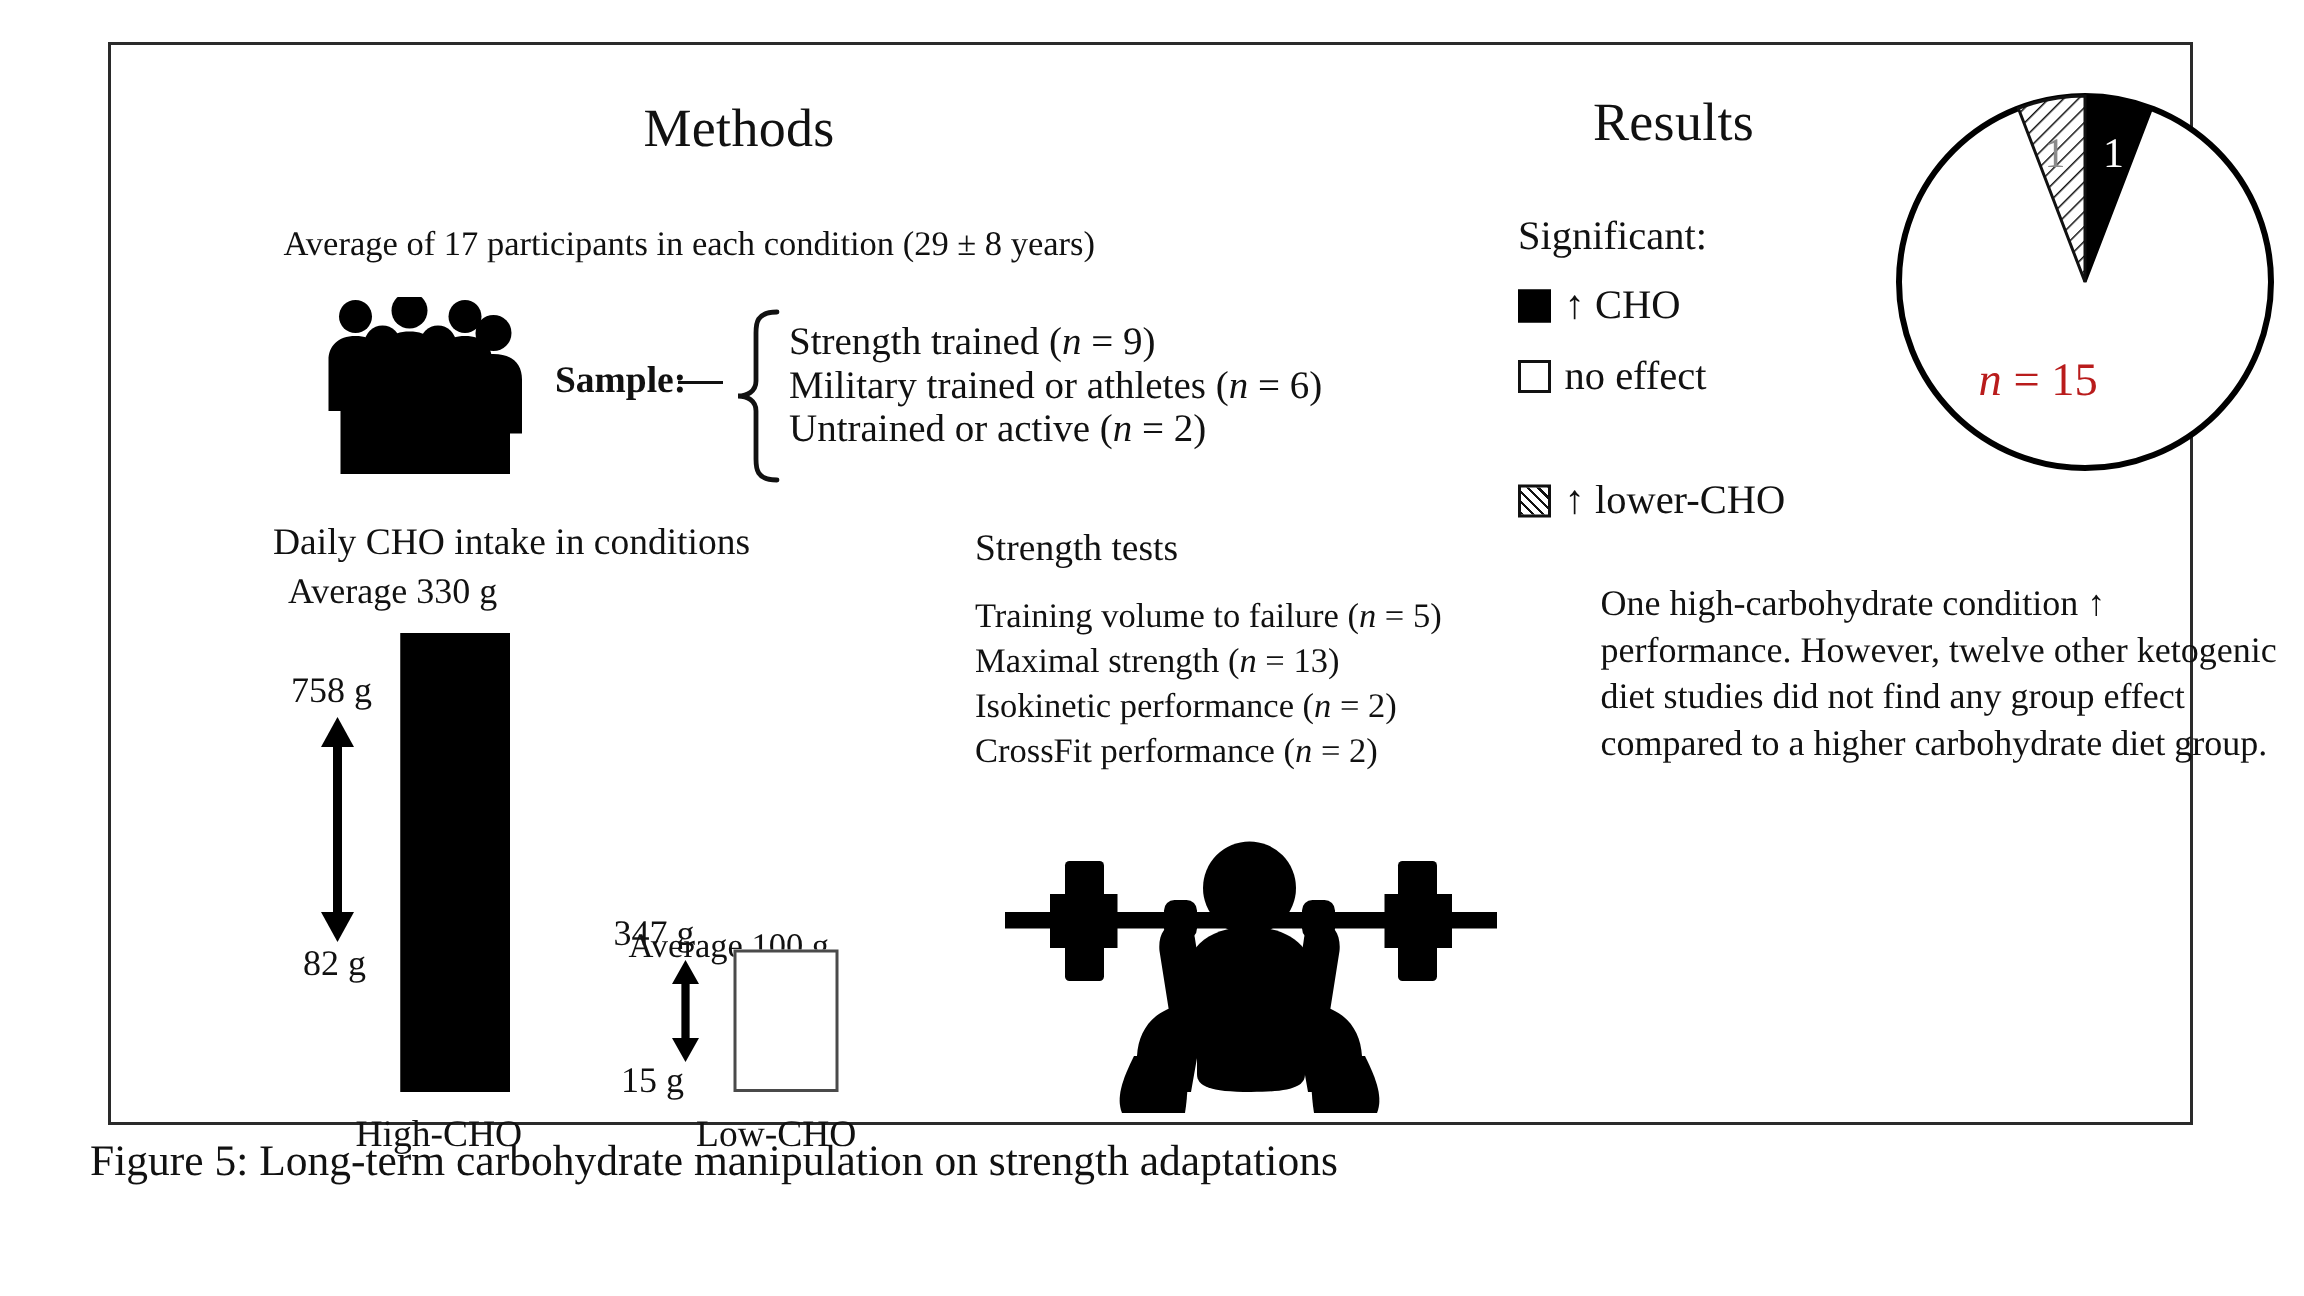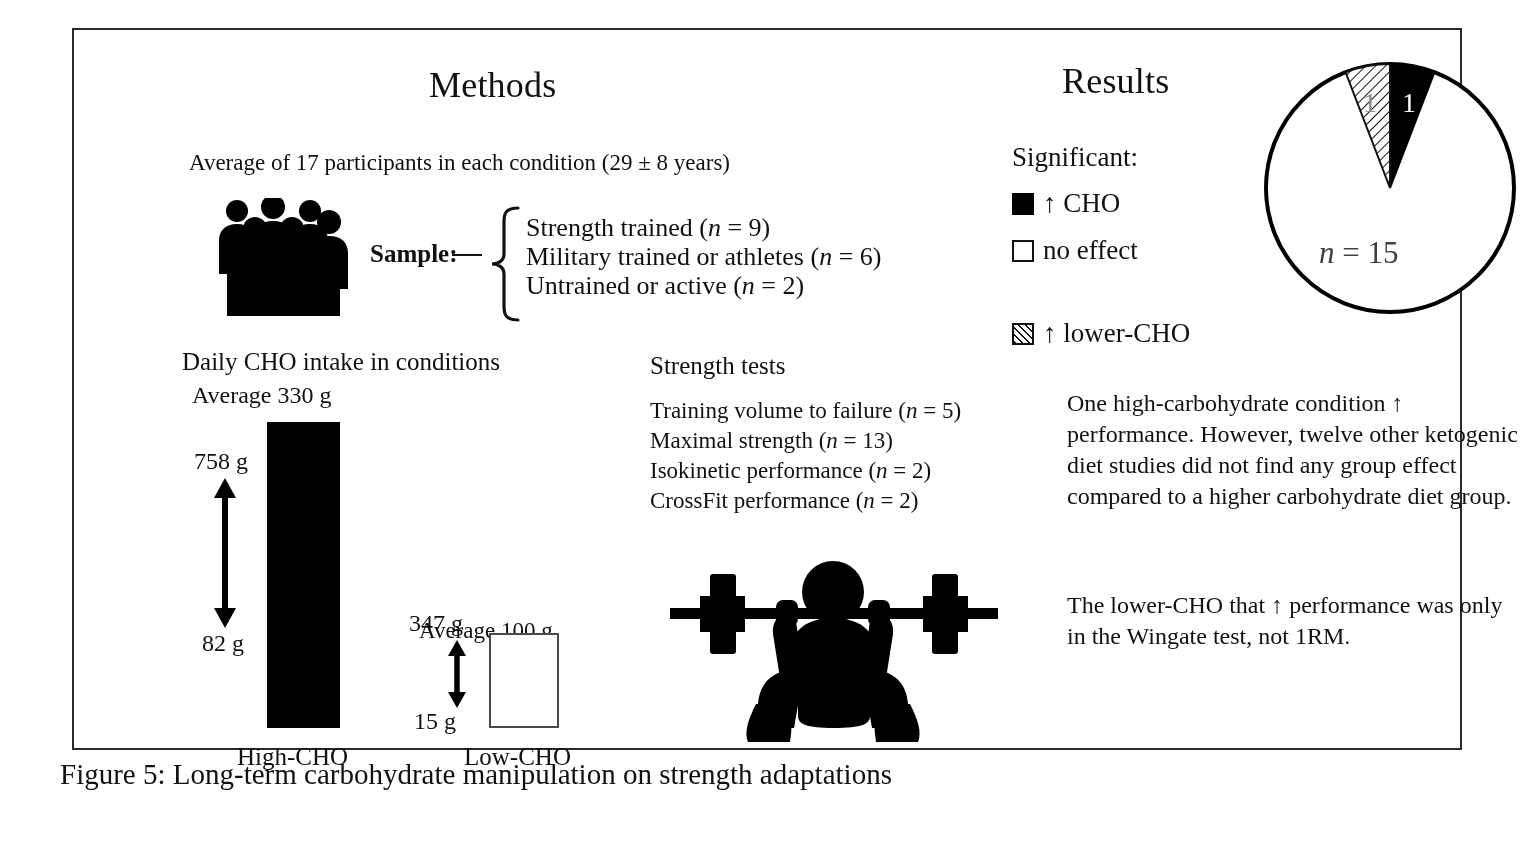--- a/index.html
+++ b/index.html
@@ -115,21 +115,21 @@
   .swatch.hatched{
     background:#fff;border:2px solid #111;
     background-image:repeating-linear-gradient(45deg,#111 0 1.5px,#fff 1.5px 5px);
   }
   .legend-text{display:inline-block;}
 
   
   #pie-wrap{position:absolute;left:1188px;top:30px;width:256px;height:256px;}
   #pie-n-label{
     position:absolute;left:1245px;top:205px;
-    font-size:31px;color:#404040;white-space:nowrap;
+    font-size:31px;color:#b91c1c;white-space:nowrap;
   }
   .slice-count{
     position:absolute;font-size:28px;white-space:nowrap;
   }
   #slice-count-black{left:1328px;top:57px;color:#ffffff;}
   #slice-count-hatch{left:1289px;top:57px;color:#8a8a8a;}
 
   
   .result-para{
     position:absolute;left:993px;width:460px;
@@ -292,19 +292,18 @@
 
       <path d="M128 128 L128 4 A124 124 0 0 1 172.4 12.3 Z" fill="#000" stroke="#000" stroke-width="2"></path>
 
       <path d="M128 128 L83.6 12.3 A124 124 0 0 1 128 4 Z" fill="url(#hatchpat)" stroke="#111" stroke-width="2"></path>
     </svg>
     <div class="slice-count" id="slice-count-black">1</div>
     <div class="slice-count" id="slice-count-hatch">1</div>
     <div id="pie-n-label"><span class="ital">n</span> = <span>15</span></div>
 
     <div class="result-para" id="result-para-0">One high-carbohydrate condition ↑ performance. However, twelve other ketogenic diet studies did not find any group effect compared to a higher carbohydrate diet group.</div>
-    <div class="result-para" id="result-para-1">The lower-CHO that ↑ performance was only in the Wingate test, not 1RM.</div>
 
   </div>
 
   <div id="caption">Figure 5: Long-term carbohydrate manipulation on strength adaptations</div>
 
 </div>
 
 </body></html>

